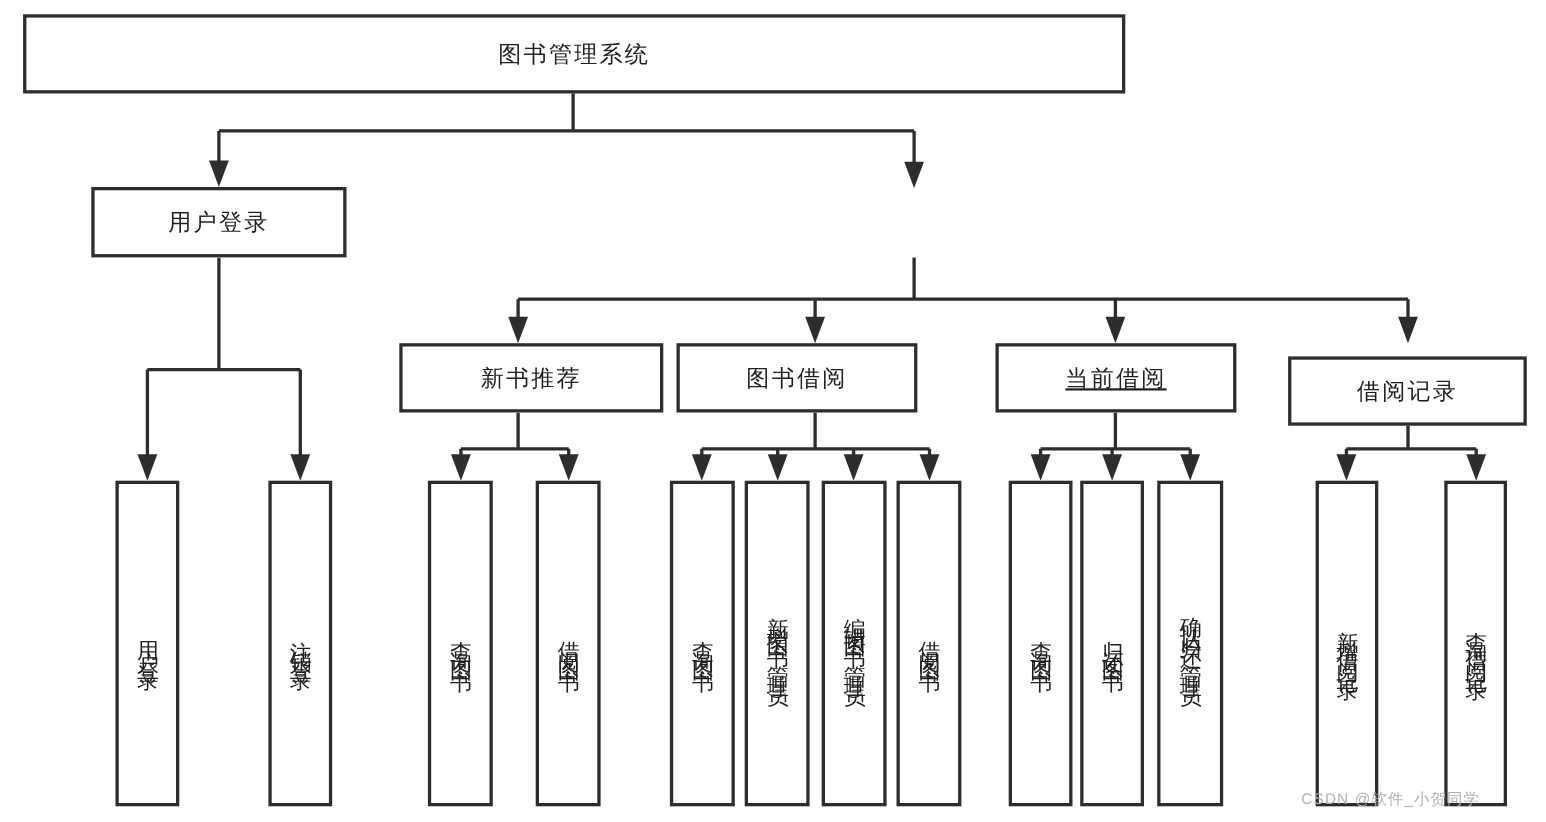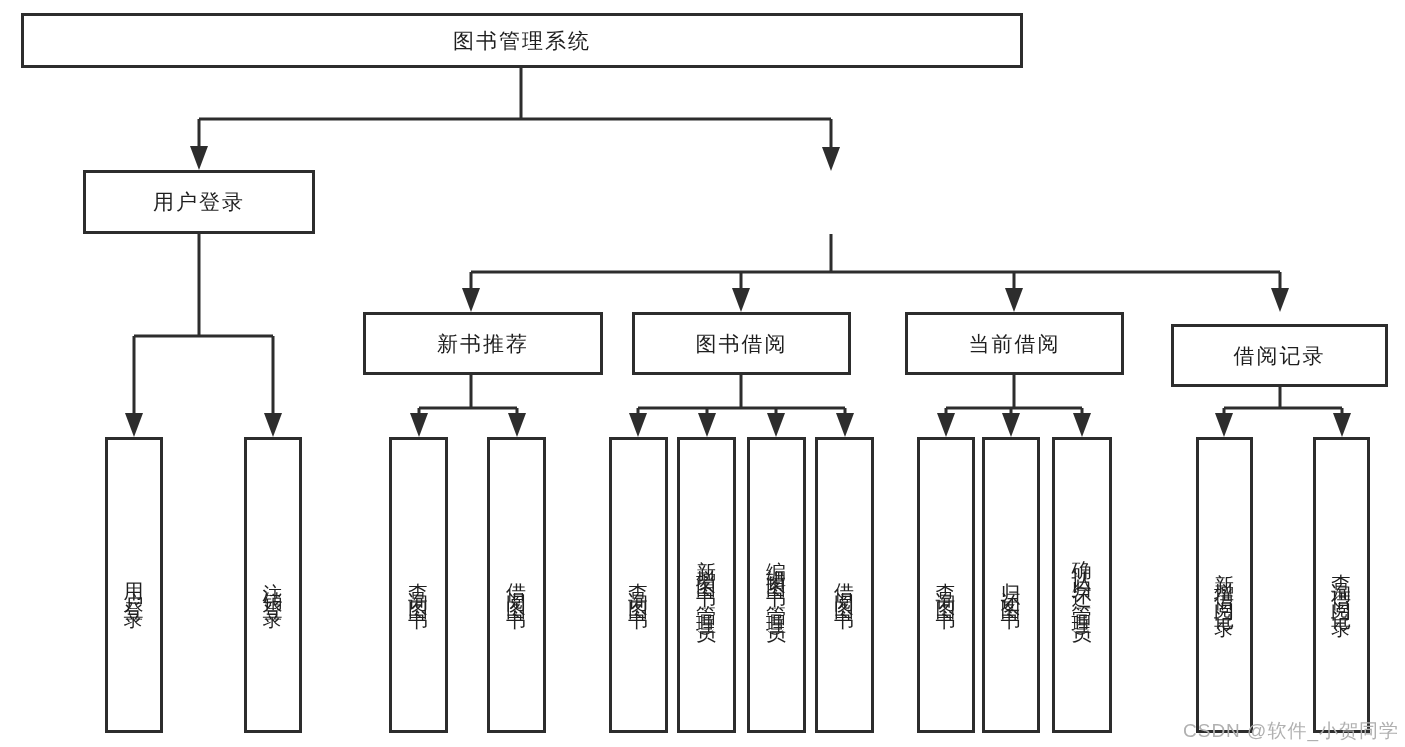--- a/index.html
+++ b/index.html
@@ -31,21 +31,21 @@
     font-size:20px;
     letter-spacing:9px;
     line-height:1;
     white-space:normal;
   }
   .watermark{
     position:absolute;
     left:1183px;top:718px;
     z-index:5;
     color:#b0b0b0;
-    font-size:19px;
+    font-size:14px;
     letter-spacing:1px;
     white-space:nowrap;
   }
 </style>
 </head>
 <body>
 
 <div class="canvas">
 
   <svg class="wires" width="1405" height="747" viewBox="0 0 1405 747">
@@ -72,27 +72,27 @@
       <polygon points="767,413 785,413 776,437"></polygon>
       <polygon points="836,413 854,413 845,437"></polygon>
       <polygon points="937,413 955,413 946,437"></polygon>
       <polygon points="1002,413 1020,413 1011,437"></polygon>
       <polygon points="1073,413 1091,413 1082,437"></polygon>
       <polygon points="1215,413 1233,413 1224,437"></polygon>
       <polygon points="1333,413 1351,413 1342,437"></polygon>
     </g>
   </svg>
 
-  <div class="node" style="left:21px;top:13px;width:1002px;height:55px;">图书管理系统</div>
+  <div class="node" style="left:21px;top:13px;width:1002px;height:72px;">图书管理系统</div>
 
   <div class="node" style="left:83px;top:170px;width:232px;height:64px;">用户登录</div>
 
   <div class="node" style="left:363px;top:312px;width:240px;height:63px;">新书推荐</div>
-  <div class="node" style="left:632px;top:312px;width:219px;height:63px;">图书借阅</div>
-  <div class="node" style="left:905px;top:312px;width:219px;height:63px;">当前借阅</div>
+  <div class="node" style="left:615px;top:312px;width:219px;height:63px;">图书借阅</div>
+  <div class="node" style="left:905px;top:312px;width:219px;height:63px;text-decoration:underline;">当前借阅</div>
   <div class="node" style="left:1171px;top:324px;width:217px;height:63px;">借阅记录</div>
 
   <div class="node" style="left:105px;top:437px;width:58px;height:296px;">
     <span class="v">用户登录</span>
   </div>
   <div class="node" style="left:244px;top:437px;width:58px;height:296px;">
     <span class="v">注销登录</span>
   </div>
 
   <div class="node" style="left:389px;top:437px;width:59px;height:296px;">

